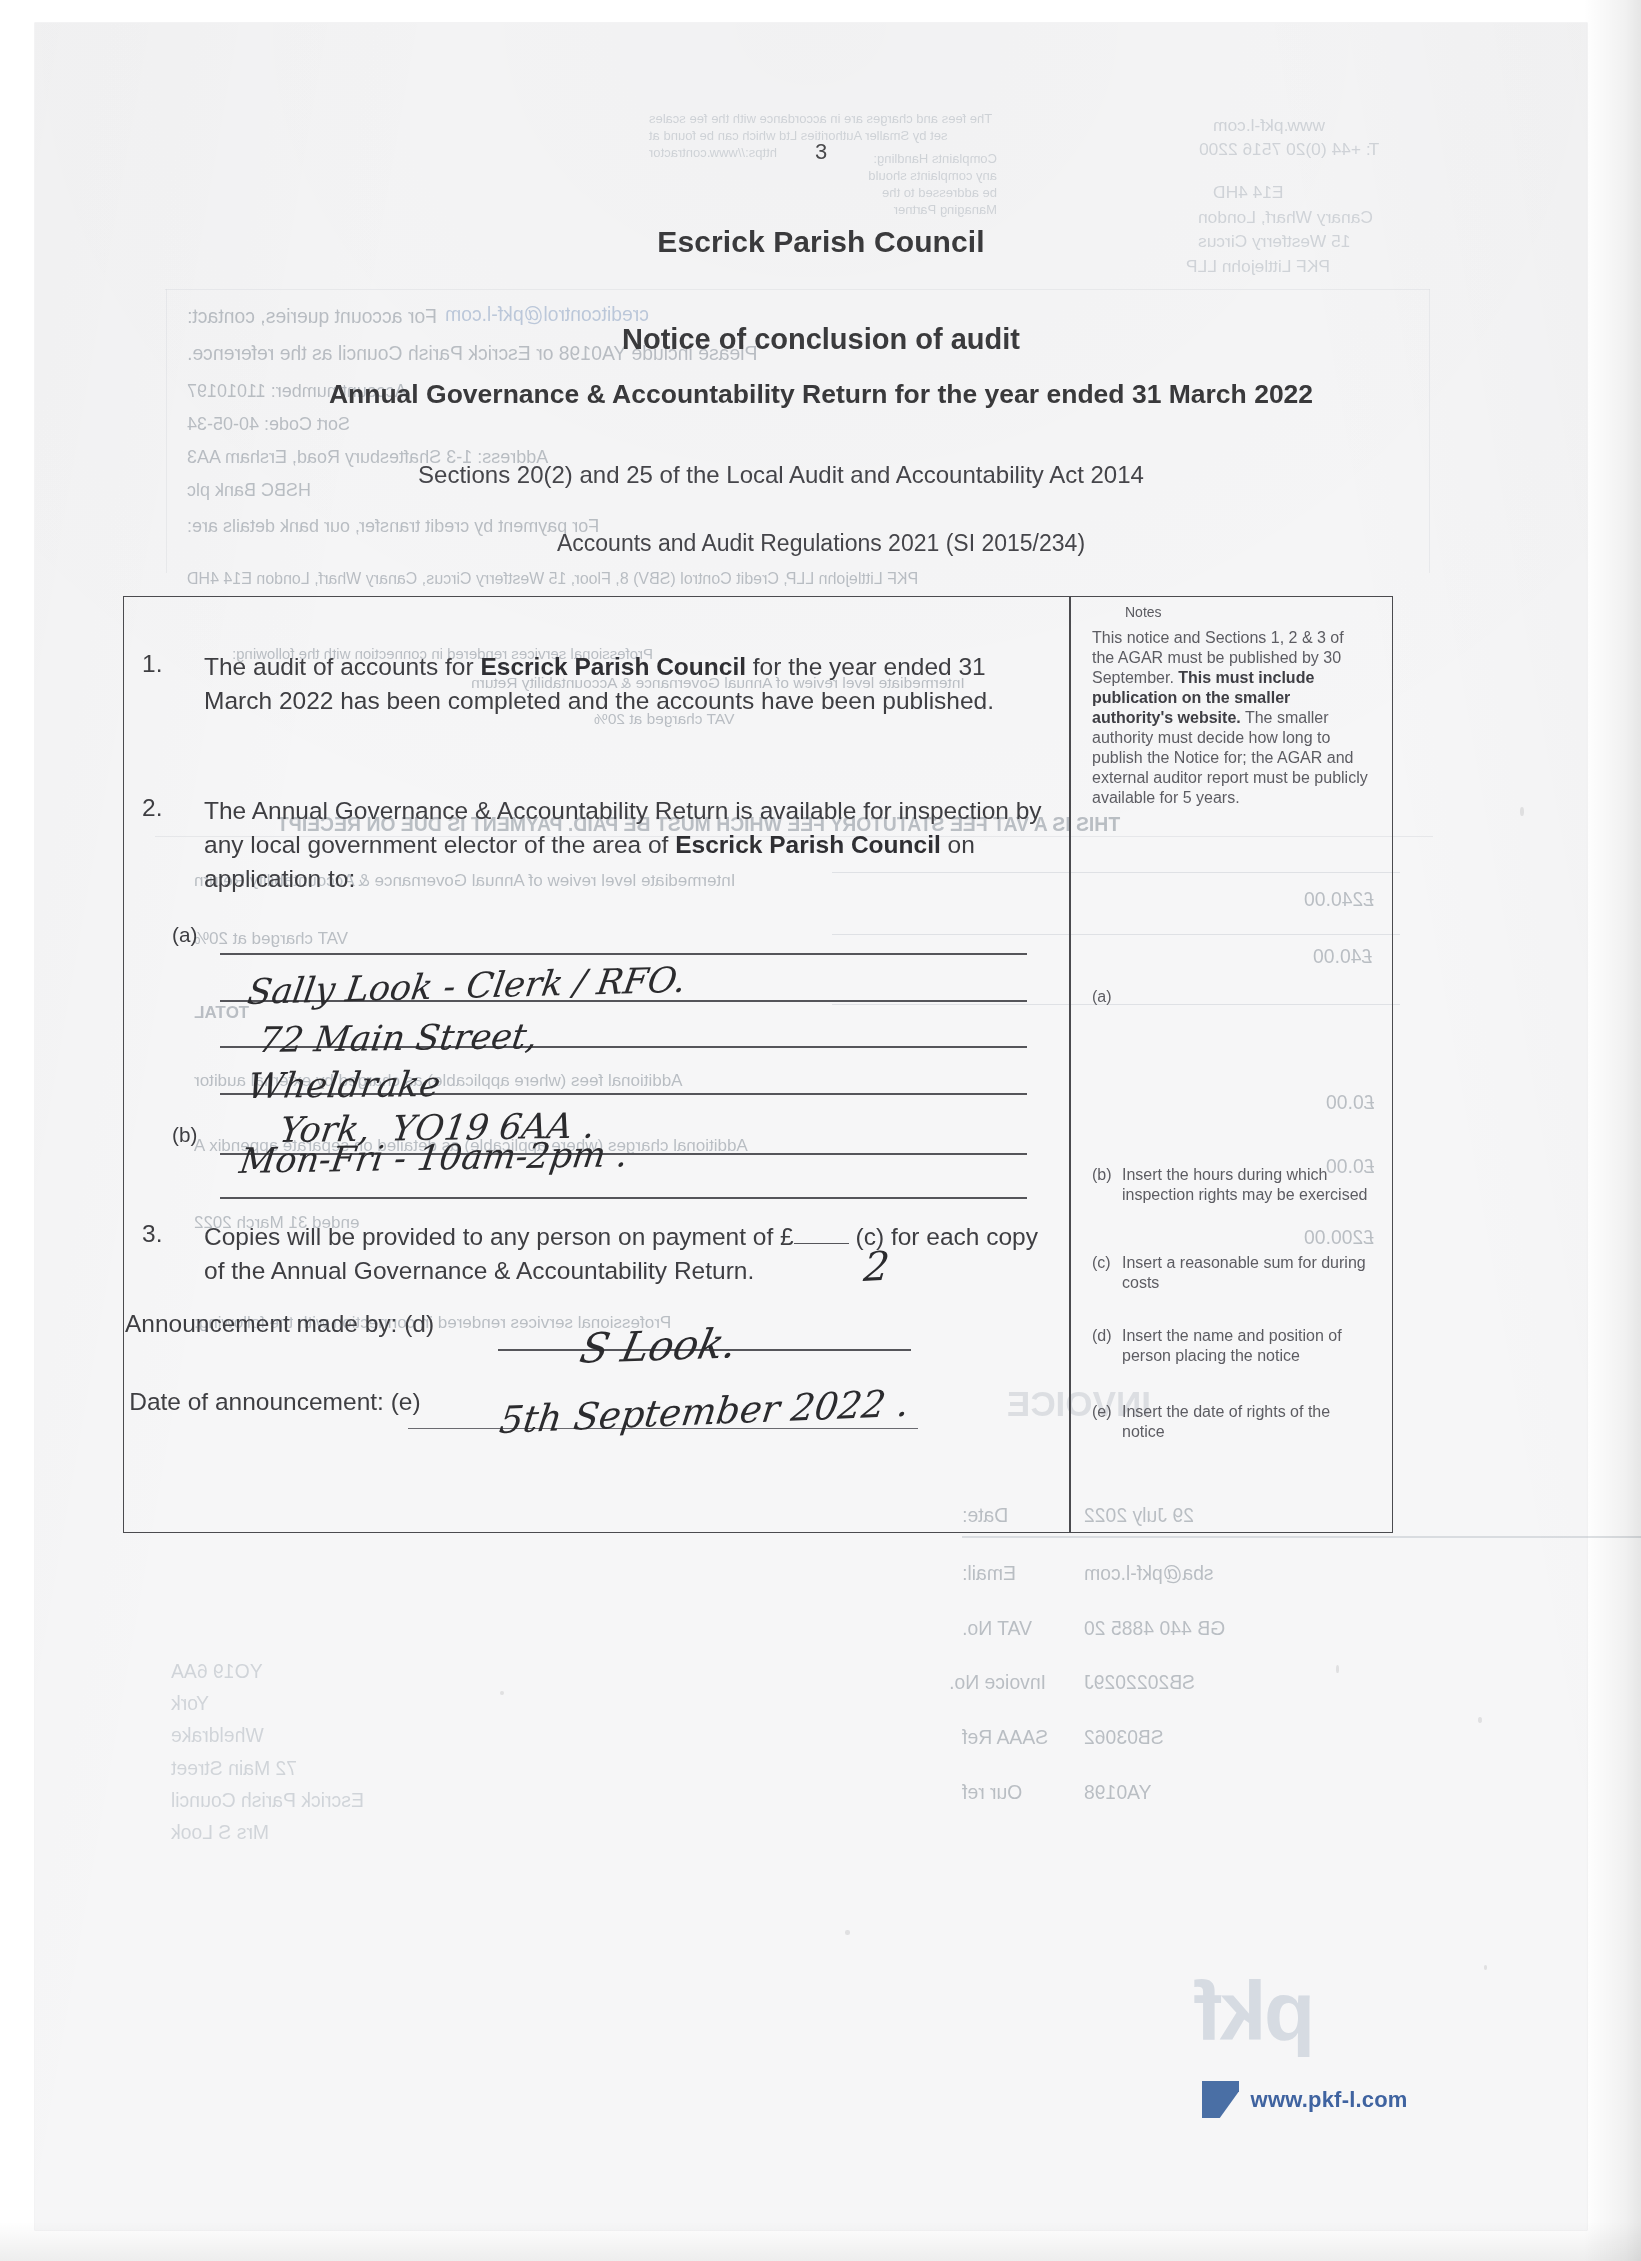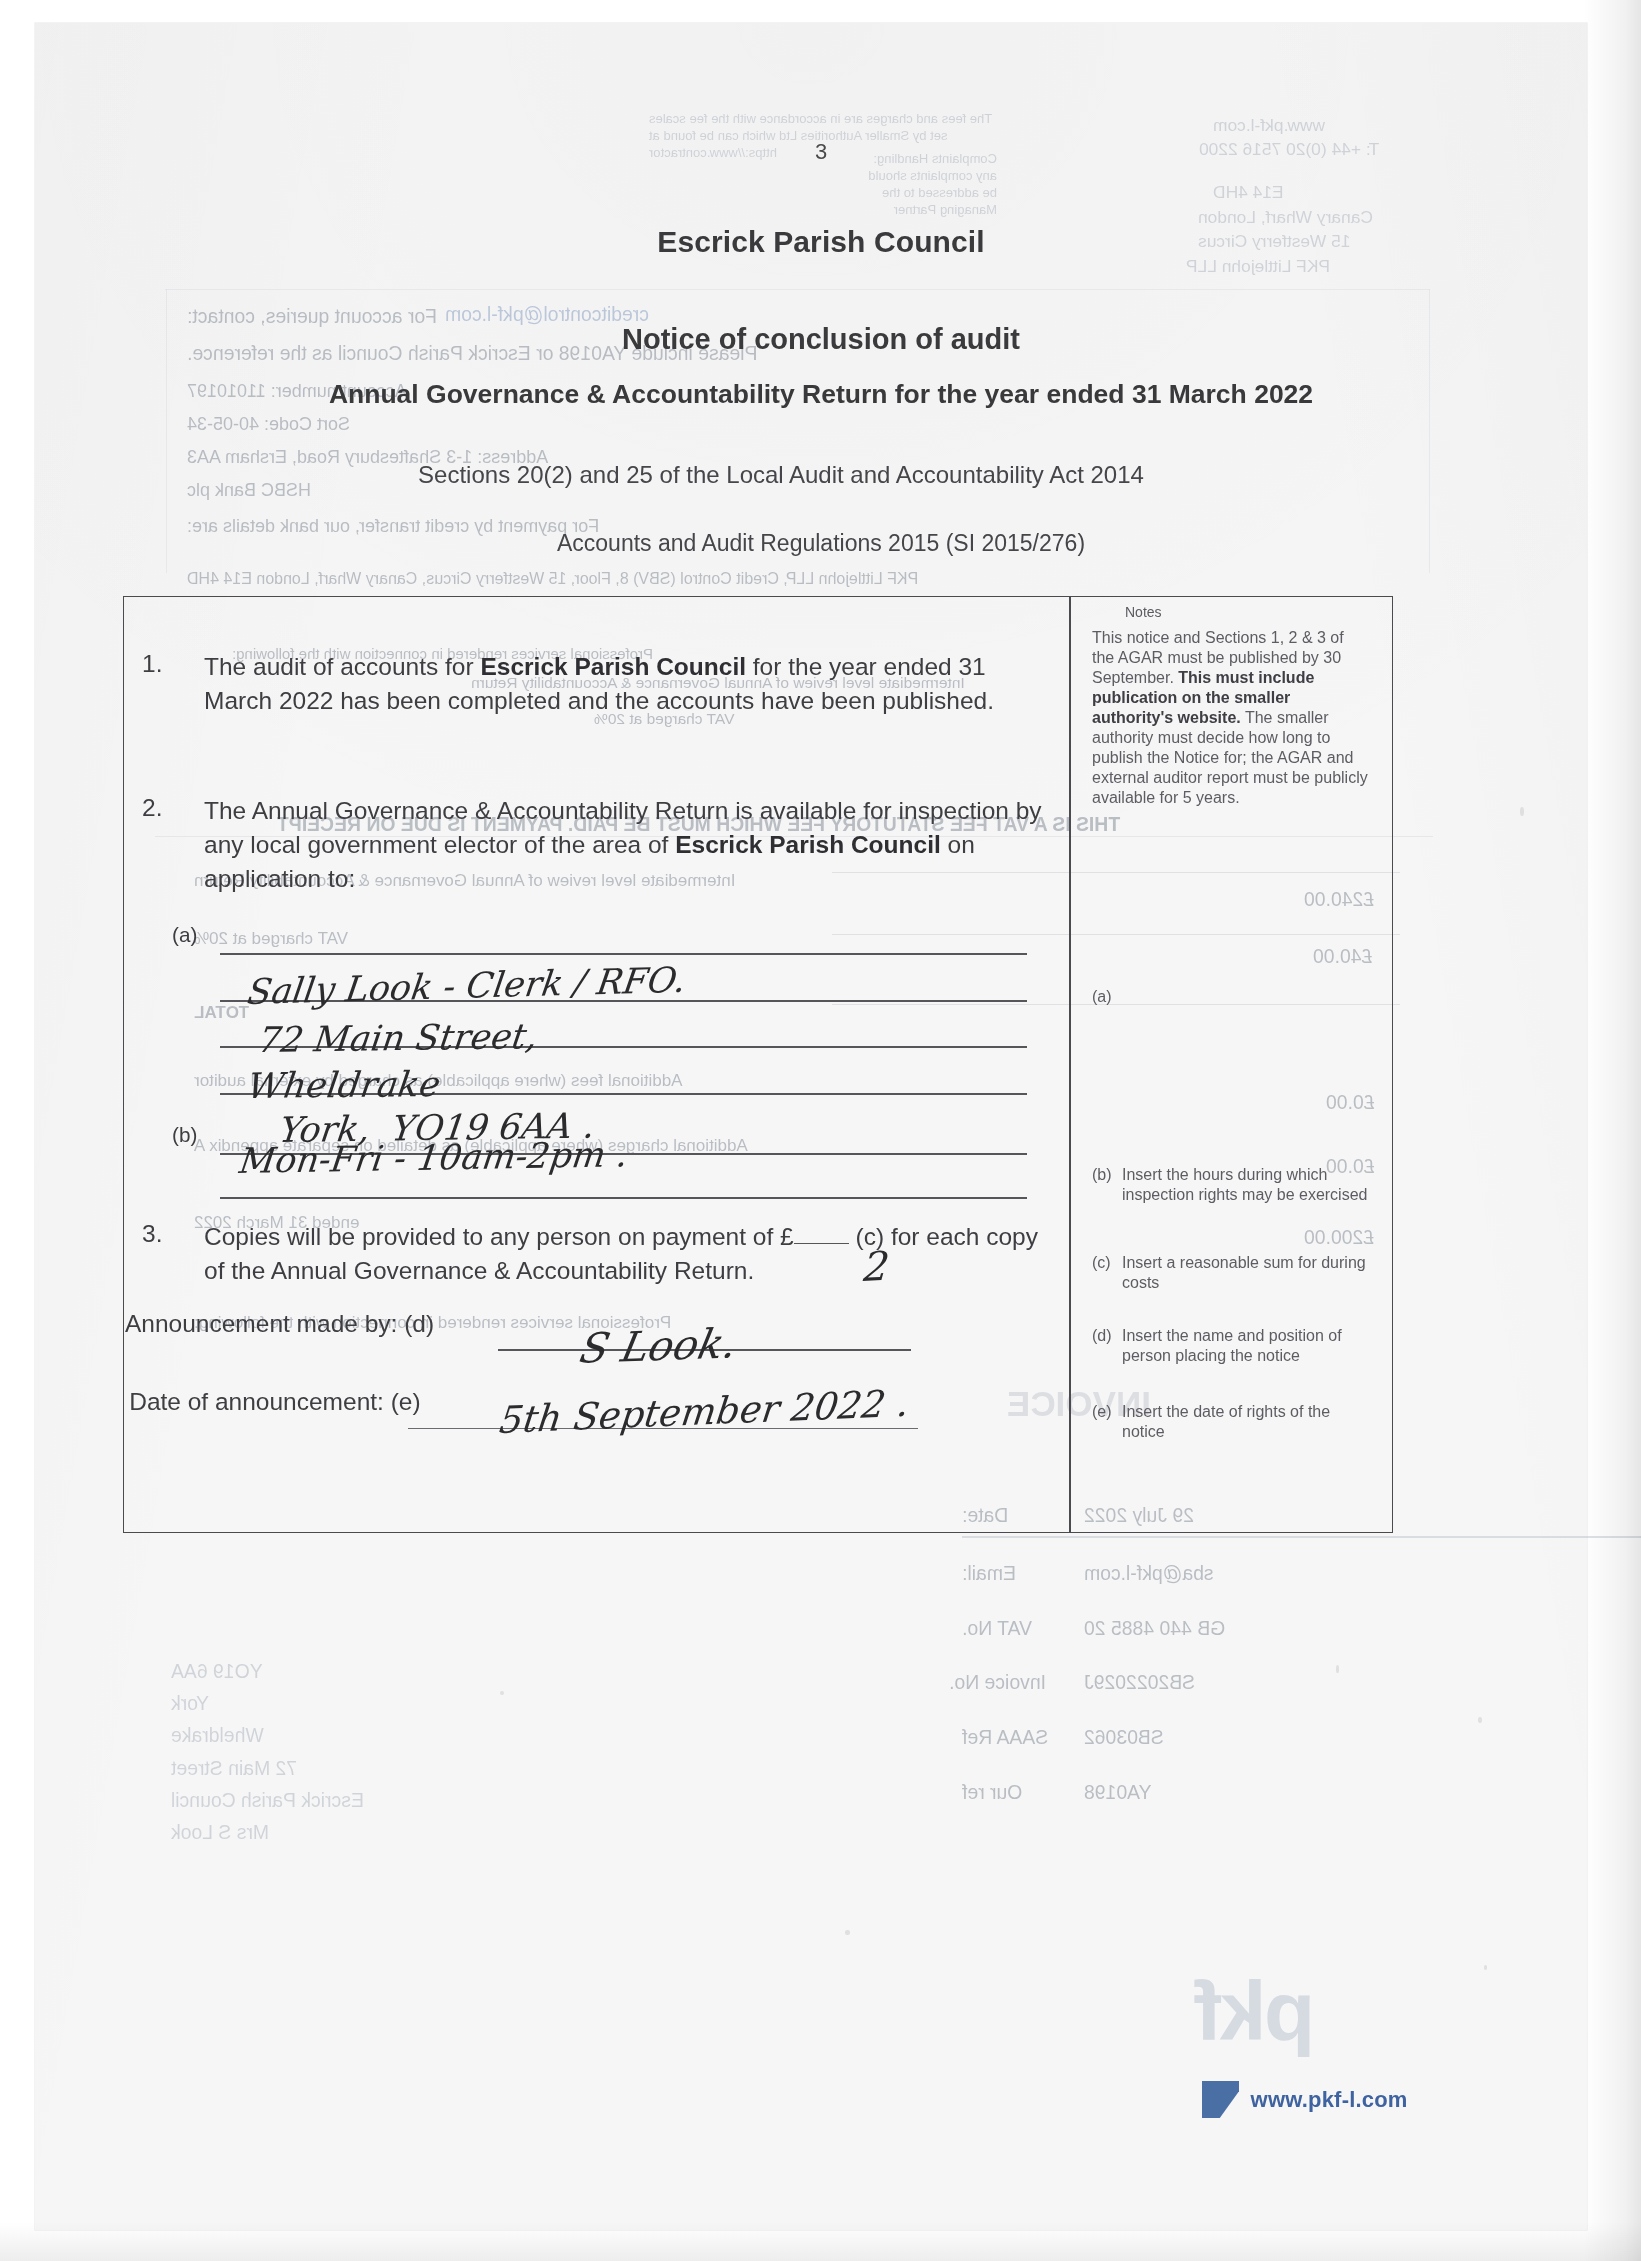--- a/index.html
+++ b/index.html
@@ -313,21 +313,21 @@
   <div style="position:absolute;left:155px;top:836px;width:1278px;height:1.3px;background:#cfd3d8;opacity:.4;"></div>
   <div style="position:absolute;left:165px;top:289px;width:1265px;height:1.3px;background:#d4d7db;opacity:.4;"></div>
   <div style="position:absolute;left:166px;top:289px;width:1.3px;height:284px;background:#d4d7db;opacity:.4;"></div>
   <div style="position:absolute;left:1429px;top:289px;width:1.3px;height:284px;background:#d4d7db;opacity:.4;"></div>
 
   <div class="page-num">3</div>
   <div class="council-title">Escrick Parish Council</div>
   <div class="notice-title">Notice of conclusion of audit</div>
   <div class="agar-line">Annual Governance &amp; Accountability Return for the year ended 31 March 2022</div>
   <div class="sections-line">Sections 20(2) and 25 of the Local Audit and Accountability Act 2014</div>
-  <div class="regs-line">Accounts and Audit Regulations 2015 (SI 2015/276)</div>
+  <div class="regs-line">Accounts and Audit Regulations 2021 (SI 2015/234)</div>
 
   <div class="main-box">
     <div class="notes-divider"></div>
 
     <div class="num" style="left:18px; top:53px;">1.</div>
     <div class="body-text" style="left:80px; top:53px; width:839px;"><span>The audit of accounts for </span><b>Escrick Parish Council</b><span> for the year ended 31 March 2022 has been completed and the accounts have been published.</span></div>
 
     <div class="num" style="left:18px; top:197px;">2.</div>
     <div class="body-text" style="left:80px; top:197px; width:839px;"><span>The Annual Governance &amp; Accountability Return is available for inspection by any local government elector of the area of </span><b>Escrick Parish Council</b><span> on application to:</span></div>
 

